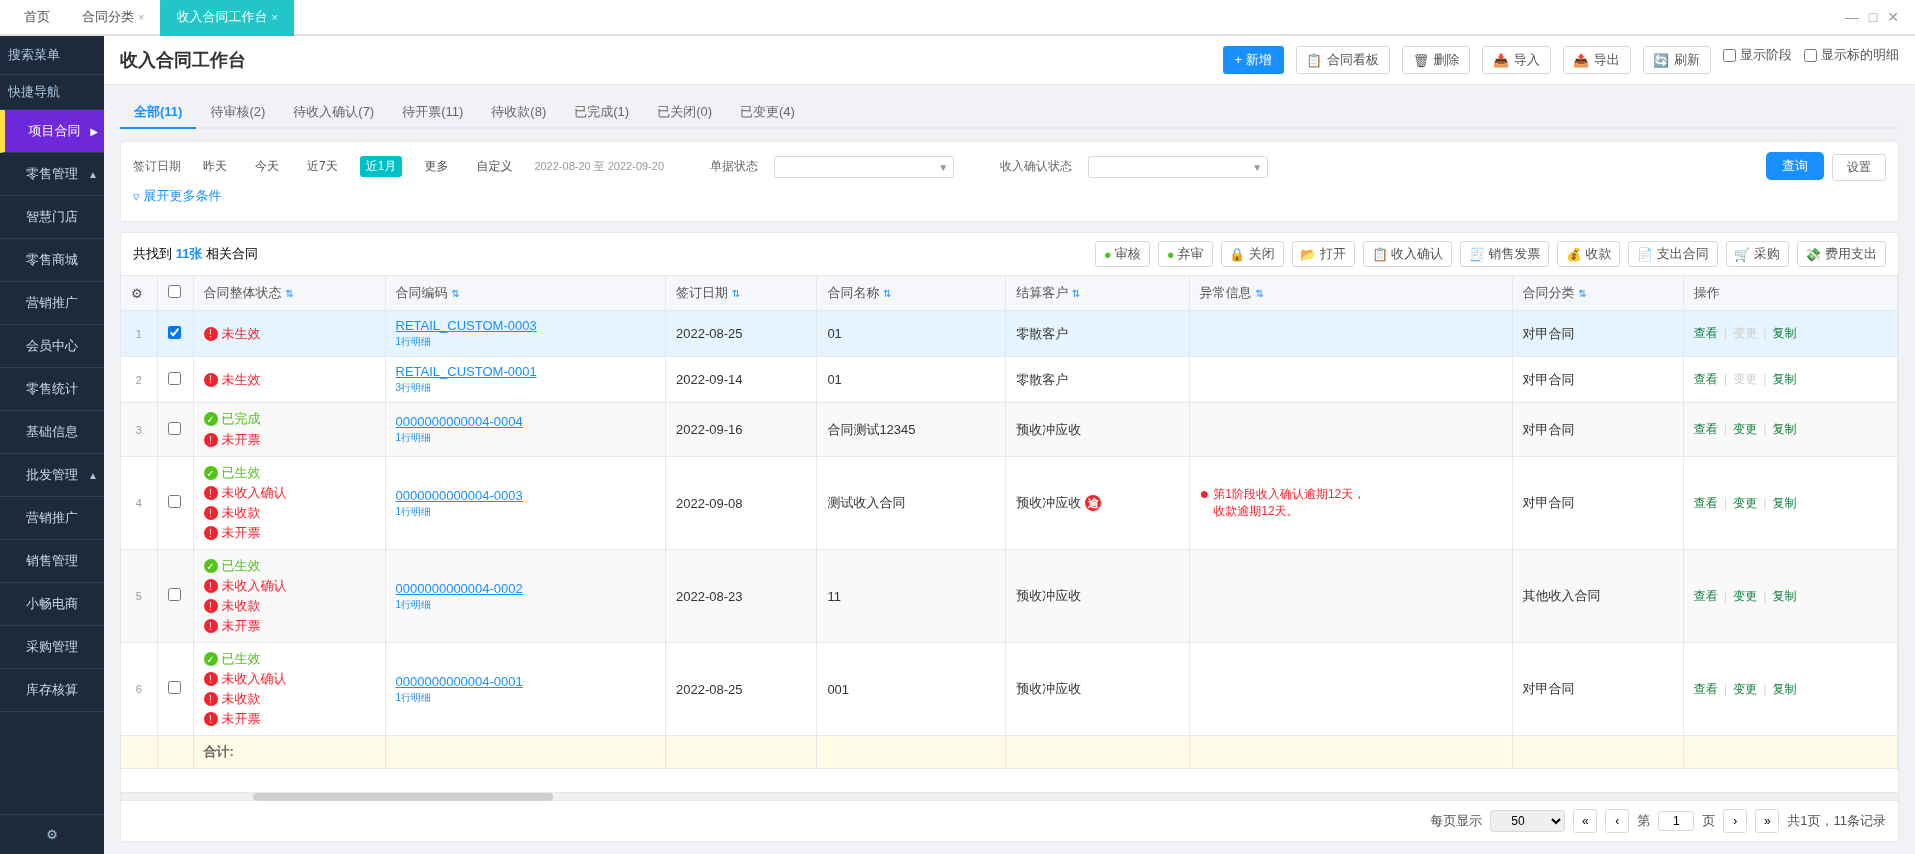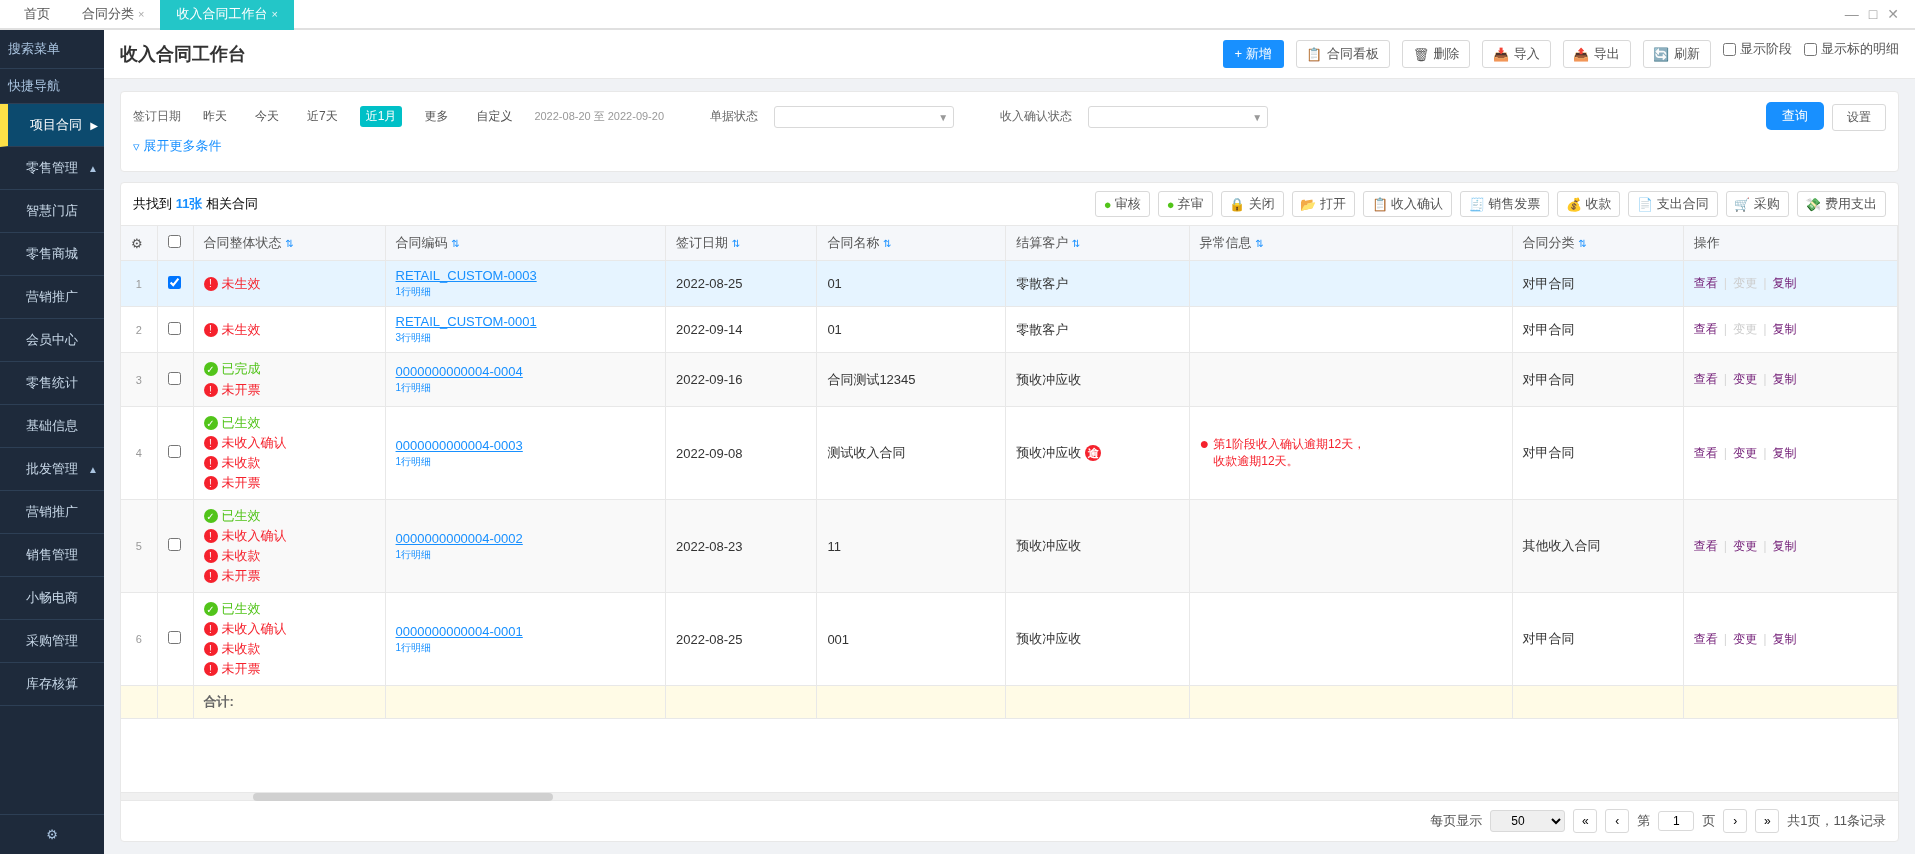--- a/index.html
+++ b/index.html
@@ -61,21 +61,21 @@
     .data-table tr.selected td { background: #e6f4ff; }
     .status-red { color: #f5222d; display: flex; align-items: center; gap: 3px; }
     .status-green { color: #52c41a; display: flex; align-items: center; gap: 3px; }
     .status-gray { color: #52c41a; display: flex; align-items: center; gap: 3px; }
     .circle-icon { width: 14px; height: 14px; border-radius: 50%; display: inline-flex; align-items: center; justify-content: center; font-size: 10px; color: #fff; flex-shrink: 0; }
     .circle-red { background: #f5222d; }
     .circle-green { background: #52c41a; }
     .circle-gray { background: #52c41a; }
     .link { color: #1890ff; text-decoration: underline; cursor: pointer; }
     .action-btns { display: flex; gap: 6px; white-space: nowrap; }
-    .action-btn { color: #701a75; cursor: pointer; font-size: 12px; }
+    .action-btn { color: #15803d; cursor: pointer; font-size: 12px; }
     .action-btn.disabled { color: #ccc; cursor: default; }
     .action-sep { color: #d9d9d9; }
 
     
     .summary-row td { background: #fffbe6 !important; font-weight: bold; color: #666; }
 
     
     .pagination { display: flex; align-items: center; justify-content: flex-end; padding: 8px 12px; border-top: 1px solid #e8e8e8; gap: 8px; font-size: 12px; color: #555; }
     .page-size-select { border: 1px solid #d9d9d9; border-radius: 3px; padding: 2px 16px; font-size: 12px; }
     .page-btn { width: 24px; height: 24px; border: 1px solid #d9d9d9; border-radius: 3px; cursor: pointer; background: #fff; font-size: 12px; display: inline-flex; align-items: center; justify-content: center; }
@@ -90,21 +90,21 @@
 
     .filter-right { margin-left: auto; display: flex; align-items: flex-start; gap: 8px; }
 
     .table-scroll { overflow-x: auto; overflow-y: auto; flex: 1; }
 
     .sub-text { color: #1890ff; font-size: 10px; margin-top: 2px; cursor: pointer; }
   </style>
 </head>
 <body>
 
-<div style="display:flex; align-items:center; background:#fff; border-bottom:2px solid #e0e0e0; height:30px; padding:0 8px; gap:0;">
+<div style="display:flex; align-items:center; background:#fff; border-bottom:2px solid #e0e0e0; height:36px; padding:0 8px; gap:0;">
   <div style="padding:0 16px; height:38px; line-height:38px; cursor:pointer; color:#555; font-size:13px;">首页</div>
   <div style="padding:0 16px; height:38px; line-height:38px; cursor:pointer; color:#555; font-size:13px; display:flex; align-items:center; gap:4px;">
     <span>合同分类</span>
     <span style="color:#aaa; font-size:11px;">×</span>
   </div>
   <div style="padding:0 16px; height:38px; line-height:38px; cursor:pointer; color:#fff; background:#23c6c8; border-radius:4px 4px 0 0; font-size:13px; display:flex; align-items:center; gap:4px;">
     <span>收入合同工作台</span>
     <span style="color:#e0f7f7; font-size:11px;">×</span>
   </div>
   <div style="margin-left:auto; display:flex; gap:10px; padding-right:8px;">
@@ -112,21 +112,21 @@
     <span style="cursor:pointer; color:#999; font-size:14px;">□</span>
     <span style="cursor:pointer; color:#999; font-size:14px;">✕</span>
   </div>
 </div>
 
 <div class="layout">
 
   <div class="sidebar">
     <div class="sidebar-search">搜索菜单</div>
     <div class="sidebar-nav">快捷导航</div>
-    <div class="sidebar-item active" style="background:#0c4a6e; border-left:8px solid #fde047;">
+    <div class="sidebar-item active" style="background:#6d28d9; border-left:5px solid #fde047;">
       <span>项目合同</span>
       <span style="position:absolute; right:6px; top:50%; transform:translateY(-50%); font-size:10px;">▶</span>
     </div>
     <div class="sidebar-item">
       <span>零售管理</span>
       <span style="position:absolute; right:6px; top:50%; transform:translateY(-50%); font-size:10px; color:#aac4e0;">▲</span>
     </div>
     <div class="sidebar-item">智慧门店</div>
     <div class="sidebar-item">零售商城</div>
     <div class="sidebar-item">营销推广</div>
@@ -179,20 +179,30 @@
         </label>
         <label class="header-checkbox">
           <input type="checkbox" style="">
           <span>显示标的明细</span>
         </label>
       </div>
     </div>
 
     <div class="content">
 
+      <div class="tabs">
+        <div class="tab active">全部(11)</div>
+        <div class="tab">待审核(2)</div>
+        <div class="tab">待收入确认(7)</div>
+        <div class="tab">待开票(11)</div>
+        <div class="tab">待收款(8)</div>
+        <div class="tab">已完成(1)</div>
+        <div class="tab">已关闭(0)</div>
+        <div class="tab">已变更(4)</div>
+      </div>
 
       <div class="filter-bar">
         <div class="filter-row">
           <span class="filter-label">签订日期</span>
           <button class="filter-date-btn">昨天</button>
           <button class="filter-date-btn">今天</button>
           <button class="filter-date-btn">近7天</button>
           <button class="filter-date-btn active">近1月</button>
           <button class="filter-date-btn">更多</button>
           <button class="filter-date-btn">自定义</button>

